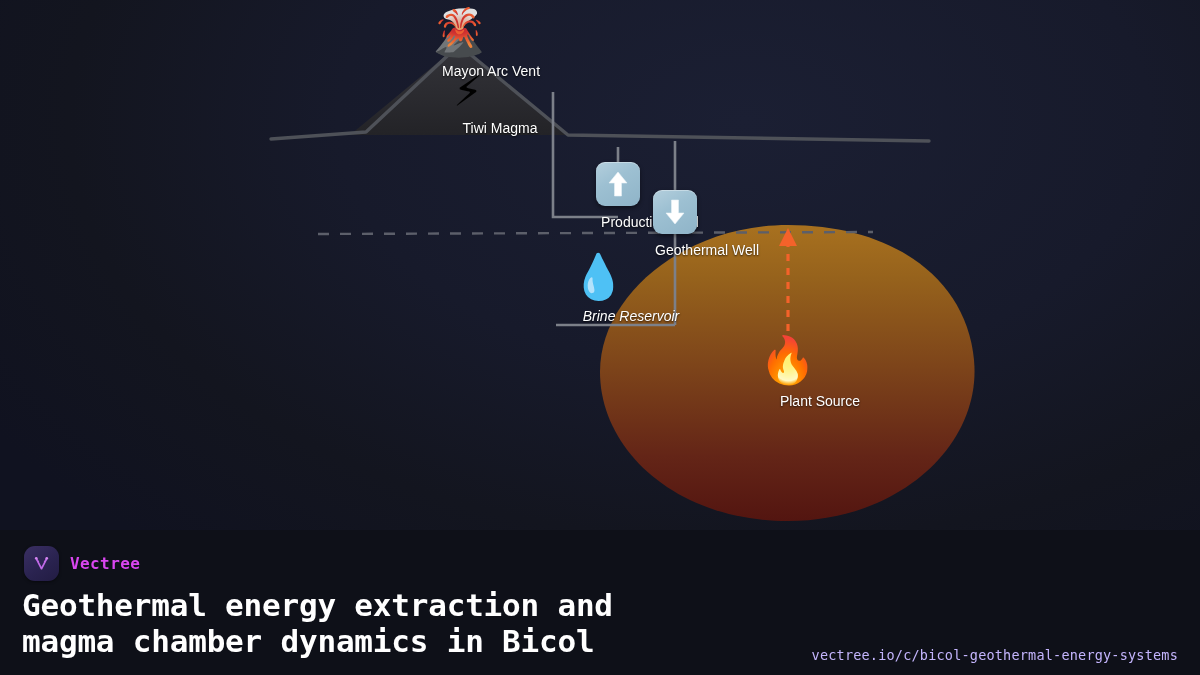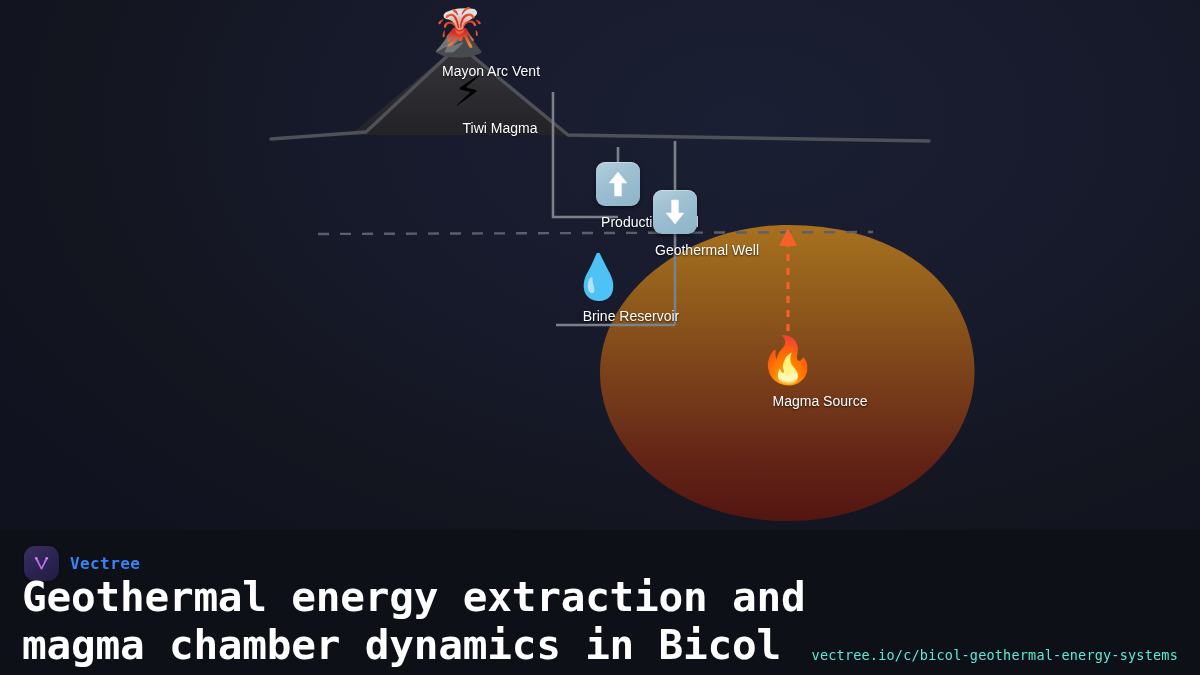--- a/index.html
+++ b/index.html
@@ -27,32 +27,32 @@
     display:flex; align-items:center; gap:11px;
   }
   .logo-badge {
     width:35px; height:35px; border-radius:11px;
     background:linear-gradient(145deg,#3a2f63 0%,#2a2350 55%,#221c43 100%);
     display:flex; align-items:center; justify-content:center;
     box-shadow:0 1px 3px rgba(0,0,0,.5);
   }
   .brand-name {
     font-family:"DejaVu Sans Mono","Liberation Mono",monospace;
-    font-size:16px; font-weight:bold; color:#3b82f6; letter-spacing:.4px;
+    font-size:16px; font-weight:bold; color:#d946ef; letter-spacing:.4px;
   }
   #page-title {
-    position:absolute; left:22px; top:44px;
+    position:absolute; left:22px; top:58px;
     font-family:"DejaVu Sans Mono","Liberation Mono",monospace;
-    font-size:41px; font-weight:bold; line-height:1.16;
+    font-size:31px; font-weight:bold; line-height:1.16;
     color:#ffffff; letter-spacing:-0.2px; white-space:pre-line;
   }
   #footer-url {
     position:absolute; right:22px; top:117px;
     font-family:"DejaVu Sans Mono","Liberation Mono",monospace;
-    font-size:13.5px; color:#5eead4; letter-spacing:.2px;
+    font-size:13.5px; color:#c4b5fd; letter-spacing:.2px;
   }
   
   .node-label {
     position:absolute;
     font-family:"Liberation Sans", sans-serif;
     font-size:14px; color:#ffffff;
     white-space:nowrap; transform:translateX(-50%);
     text-shadow:0 1px 2px rgba(0,0,0,.75);
     margin-left:32px;
   }
@@ -142,24 +142,24 @@
     <div class="node-label" style="left:618px;top:214px;">Production Well</div>
 
     <div class="wellbox" style="left:675px;top:212px;">
       <svg width="22" height="28" viewBox="0 0 22 28">
         <path d="M11 26 L20 15 L14.5 15 L14.5 2 L7.5 2 L7.5 15 L2 15 Z" fill="#ffffff" stroke="#e8f1f6" stroke-width="0.6" stroke-linejoin="round"></path>
       </svg>
     </div>
     <div class="node-label" style="left:675px;top:242px;">Geothermal Well</div>
 
     <div class="emoji" style="left:599px;top:277px;font-size:44px;">💧</div>
-    <div class="node-label" style="left:599px;top:308px;">Brine Reservoir</div>
+    <div class="node-label" style="left:599px;top:308px;font-style:italic;">Brine Reservoir</div>
 
     <div class="emoji" style="left:788px;top:360px;font-size:46px;">🔥</div>
-    <div class="node-label" style="left:788px;top:393px;">Magma Source</div>
+    <div class="node-label" style="left:788px;top:393px;">Plant Source</div>
 
   </div>
 
   <div id="footer">
 
     <div class="brand-row">
       <div class="logo-badge">
         <svg width="21" height="21" viewBox="0 0 24 24">
           <path d="M6 6.5 L12 18 L18 6.5" fill="none" stroke="#c06ae8" stroke-width="1.9" stroke-linecap="round" stroke-linejoin="round"></path>
           <path d="M6 6.5 L8.6 10.2 M18 6.5 L15.4 10.2" fill="none" stroke="#c06ae8" stroke-width="1.5" stroke-linecap="round"></path>

